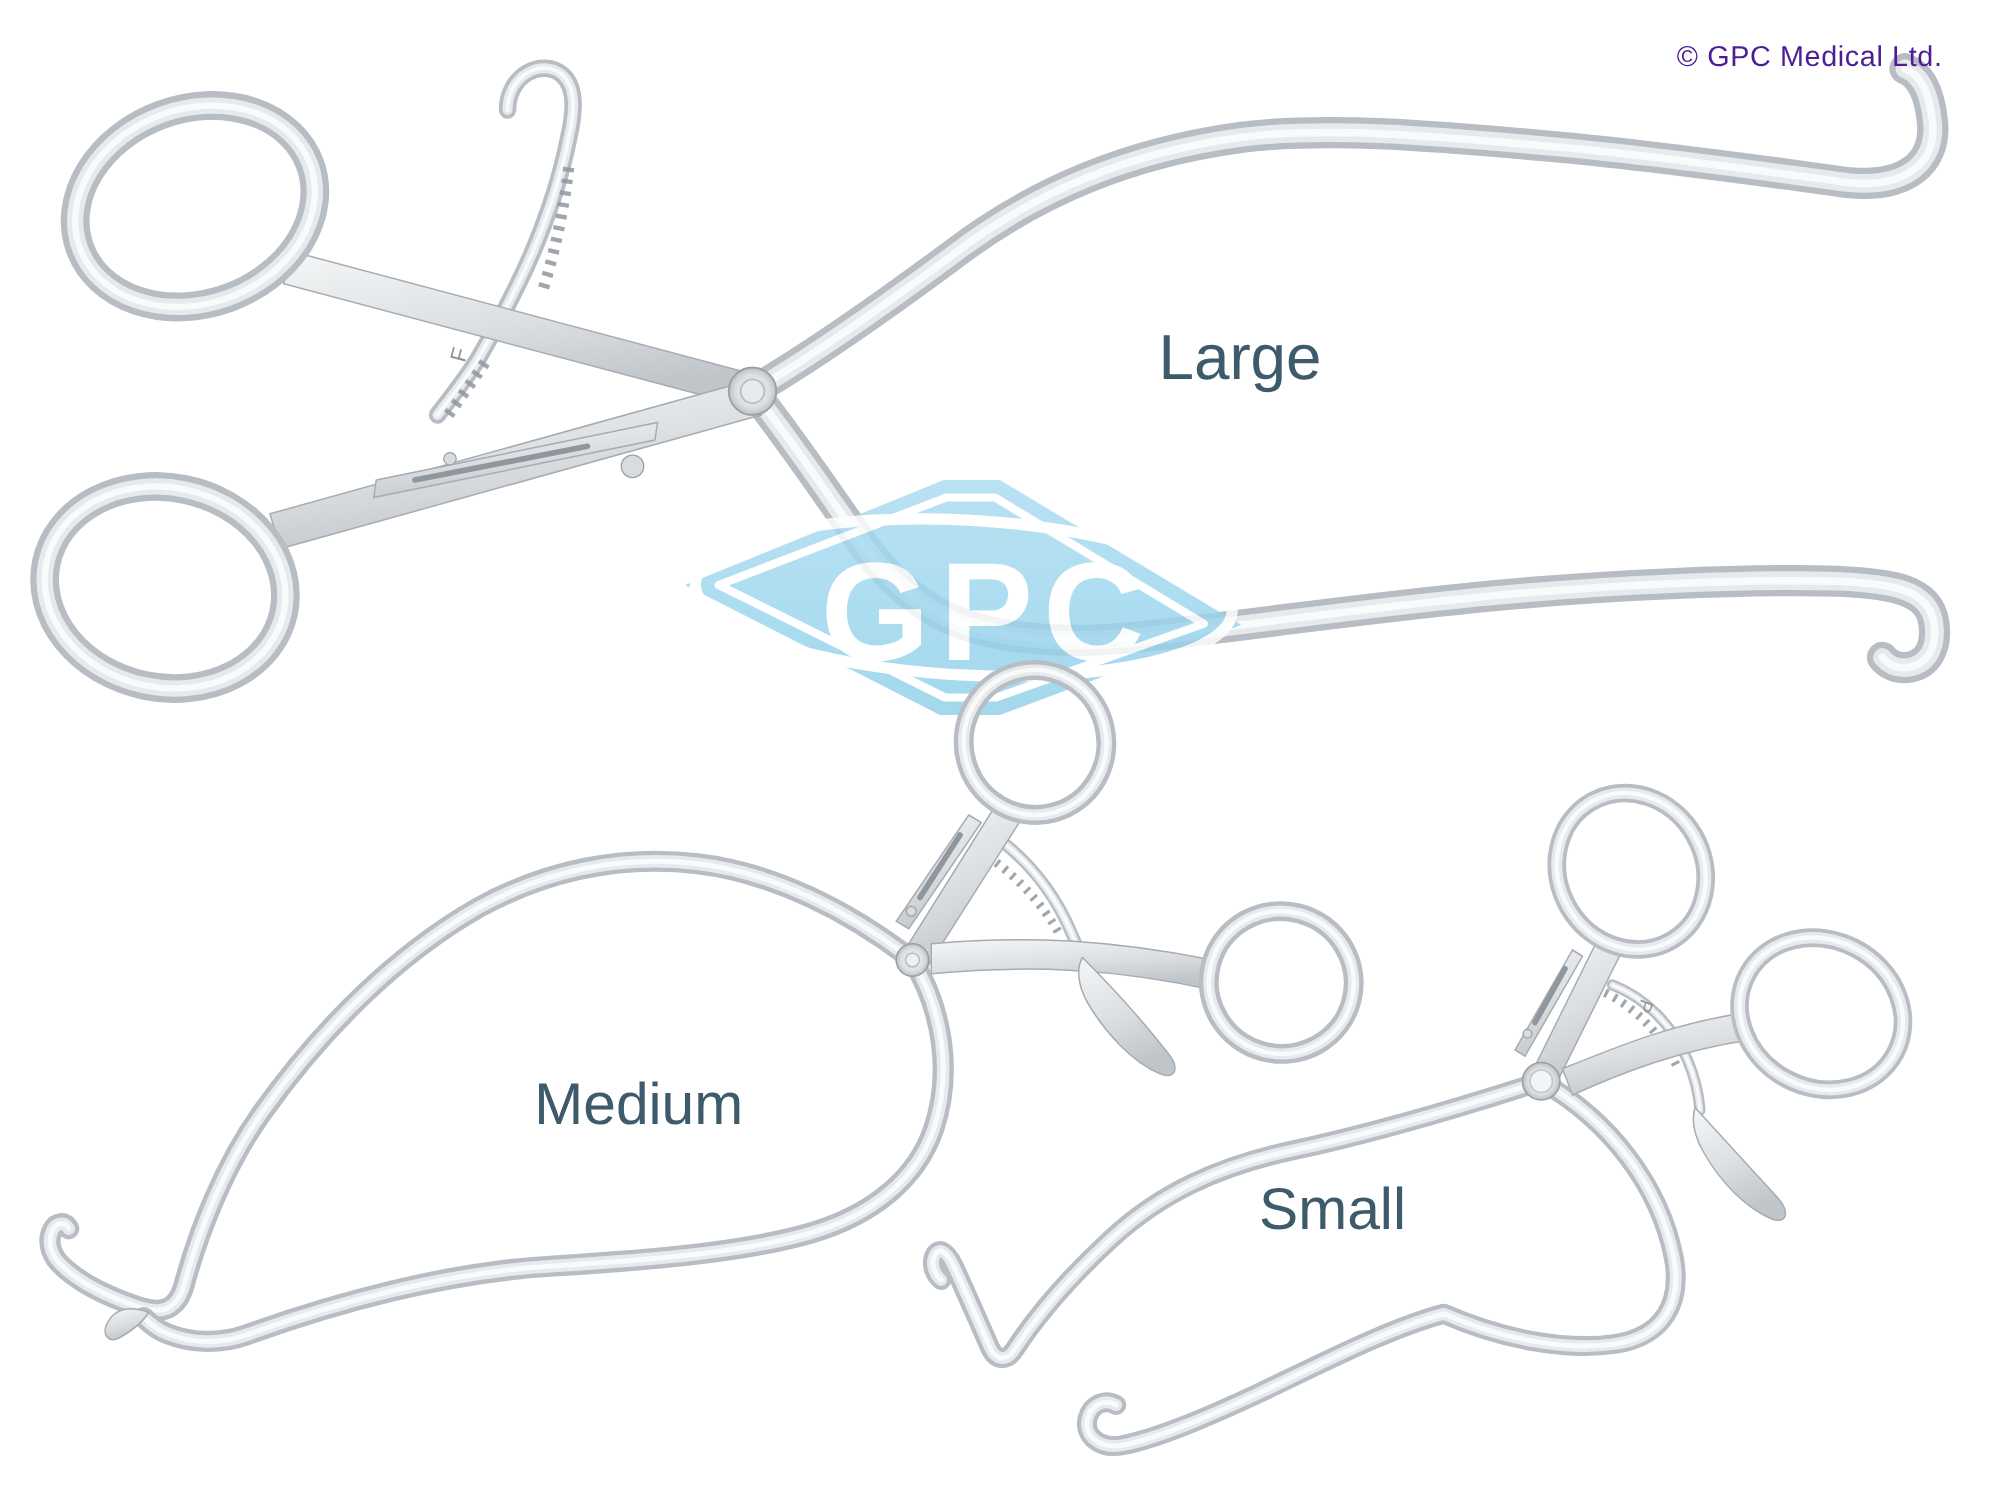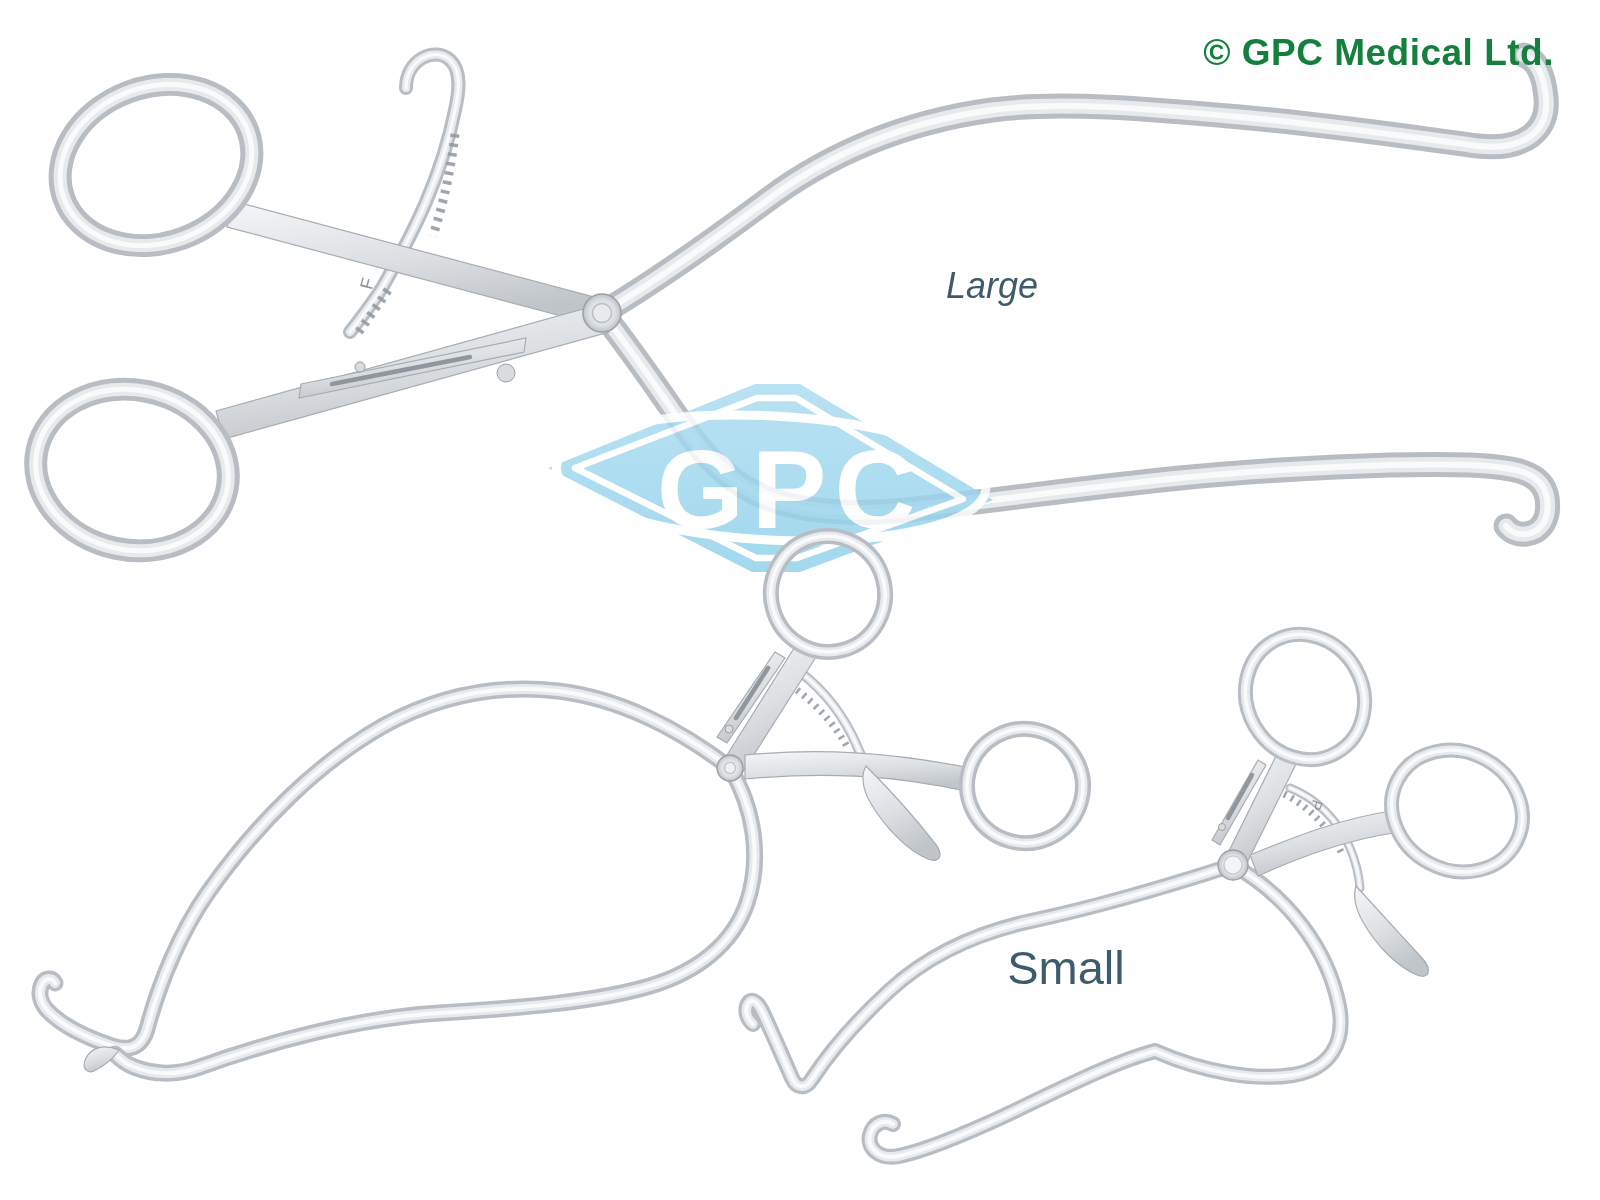--- a/index.html
+++ b/index.html
@@ -17,26 +17,26 @@
   .t3{fill:none;stroke:#f9fafb;stroke-linecap:round;stroke-linejoin:round}
   .flat{fill:url(#steelD);stroke:#a6acb2;stroke-width:1.2}
   .teeth{fill:none;stroke:#8f969d;opacity:.85}
   .slotline{fill:none;stroke:#8f969d;stroke-width:4.5;stroke-linecap:round}
   .screw{fill:#d8dcdf;stroke:#9aa0a6;stroke-width:1}
   .engraving{fill:#8d949b;font-family:"Liberation Sans","DejaVu Sans",sans-serif;}
   .size-label{
     position:absolute;transform:translate(-50%,-50%);
     color:#3d5b6b;white-space:nowrap;
   }
-  .label-large{left:992px;top:286px;font-size:36px;font-style:italic;}
+  .label-large{left:992px;top:286px;font-size:51px;}
   .label-medium{left:511px;top:883px;font-size:47px;}
   .label-small{left:1066px;top:967px;font-size:47px;}
   .copyright{
     position:absolute;top:32px;right:46px;
-    font-size:37px;letter-spacing:.5px;color:#15803d;font-weight:bold;
+    font-size:23px;letter-spacing:.5px;color:#4c1d95;
   }
   .logo-text{
     fill:#ffffff;font-weight:bold;letter-spacing:8px;
     font-family:"Liberation Sans","DejaVu Sans",sans-serif;
   }
 </style>
 </head>
 <body>
 
 <div class="stage">
@@ -207,14 +207,15 @@
       </g>
       <g>
         <circle cx="1233" cy="865" r="15" fill="url(#steelRad)" stroke="#9aa0a6" stroke-width="1.3"></circle>
         <circle cx="1233" cy="865" r="9" fill="#f2f4f5" stroke="#c2c7cb" stroke-width="1.2"></circle>
       </g>
     </g>
   </svg>
 
   <div class="copyright">© GPC Medical Ltd.</div>
   <div class="size-label label-large">Large</div>
+  <div class="size-label label-medium">Medium</div>
   <div class="size-label label-small">Small</div>
 </div>
 
 </body></html>

